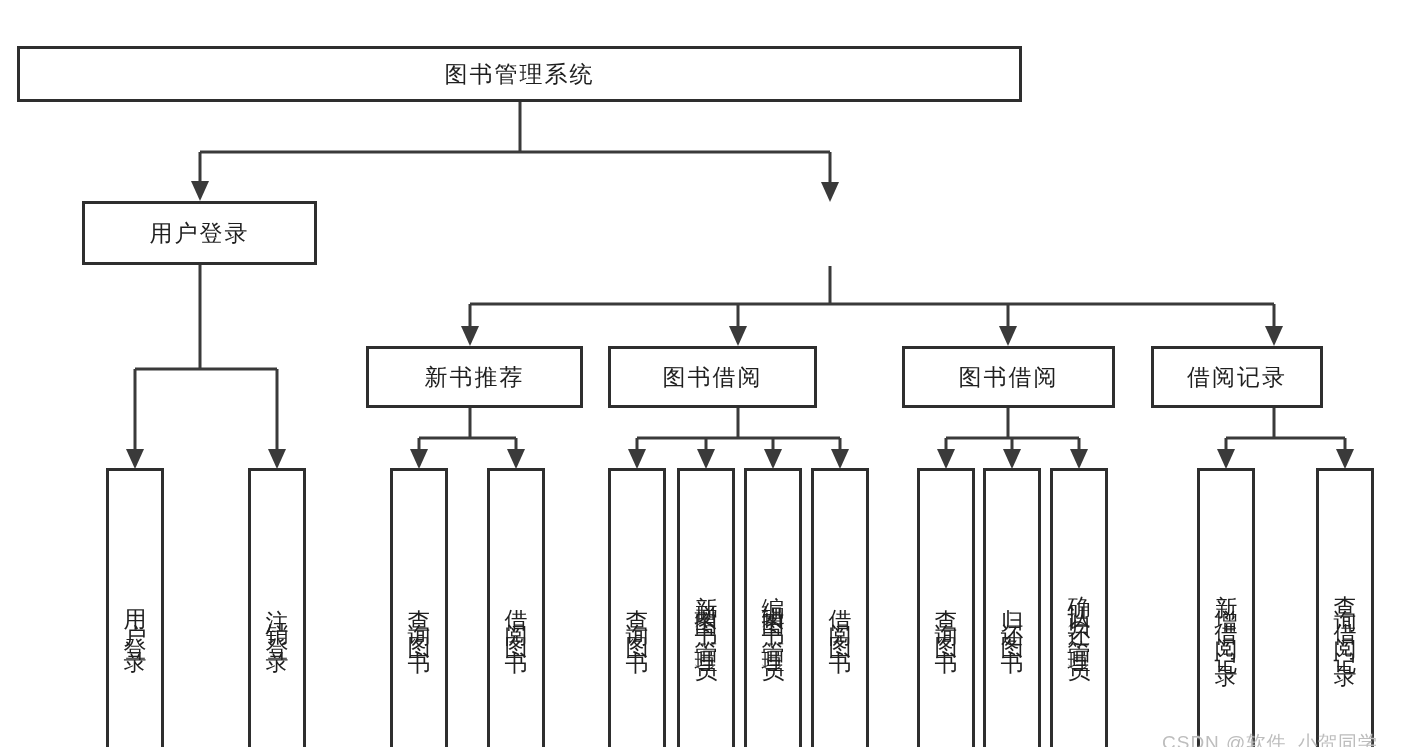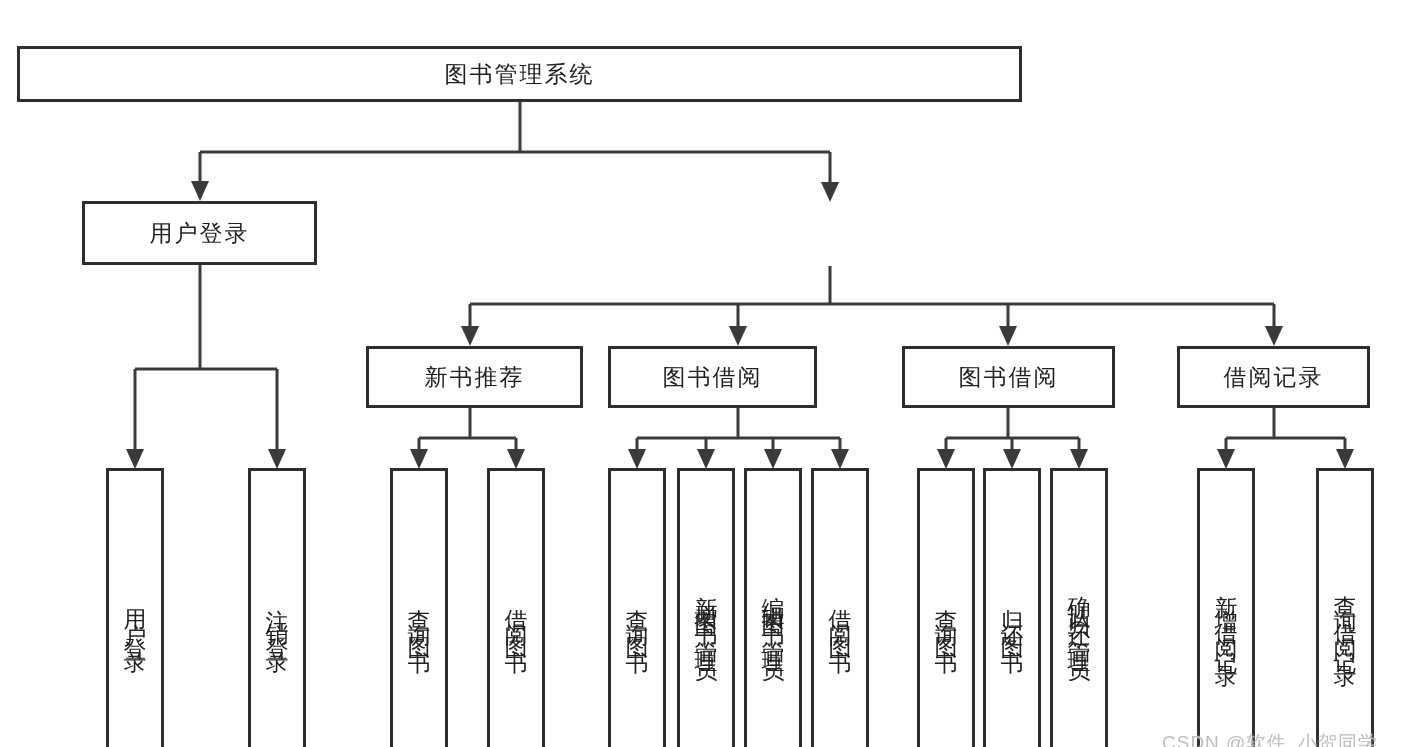--- a/index.html
+++ b/index.html
@@ -96,21 +96,21 @@
 
   <div class="node" style="left:366px;top:313px;width:217px;height:62px;">
     <span>新书推荐</span>
   </div>
   <div class="node" style="left:608px;top:313px;width:209px;height:62px;">
     <span>图书借阅</span>
   </div>
   <div class="node" style="left:902px;top:313px;width:213px;height:62px;">
     <span>图书借阅</span>
   </div>
-  <div class="node" style="left:1177px;top:313px;width:193px;height:62px;">
+  <div class="node" style="left:1151px;top:313px;width:172px;height:62px;">
     <span>借阅记录</span>
   </div>
 
   <div class="node leaf" style="left:106px;top:435px;width:58px;height:301px;">
     <span class="v">用户登录</span>
   </div>
   <div class="node leaf" style="left:248px;top:435px;width:58px;height:301px;">
     <span class="v">注销登录</span>
   </div>
 

